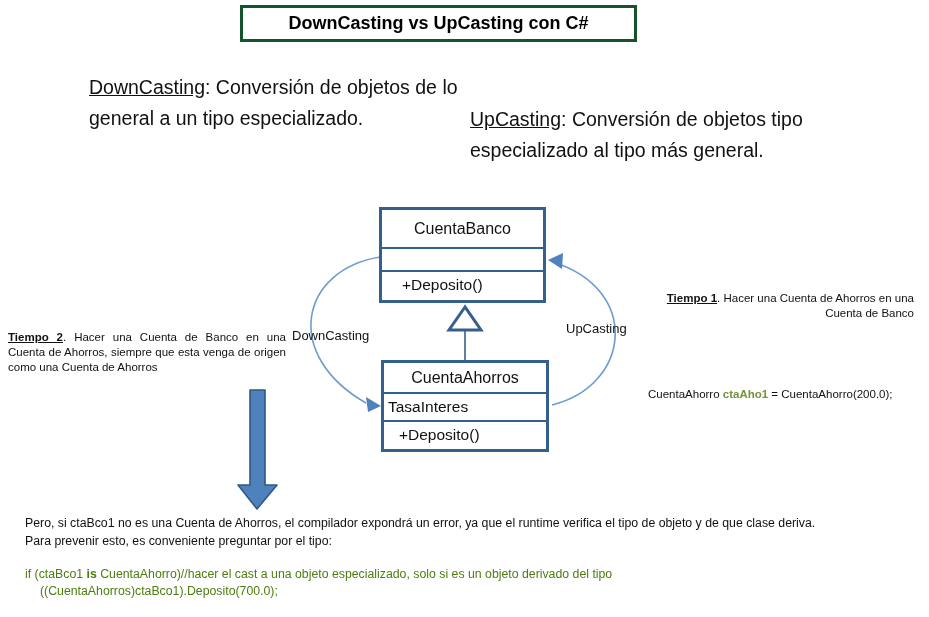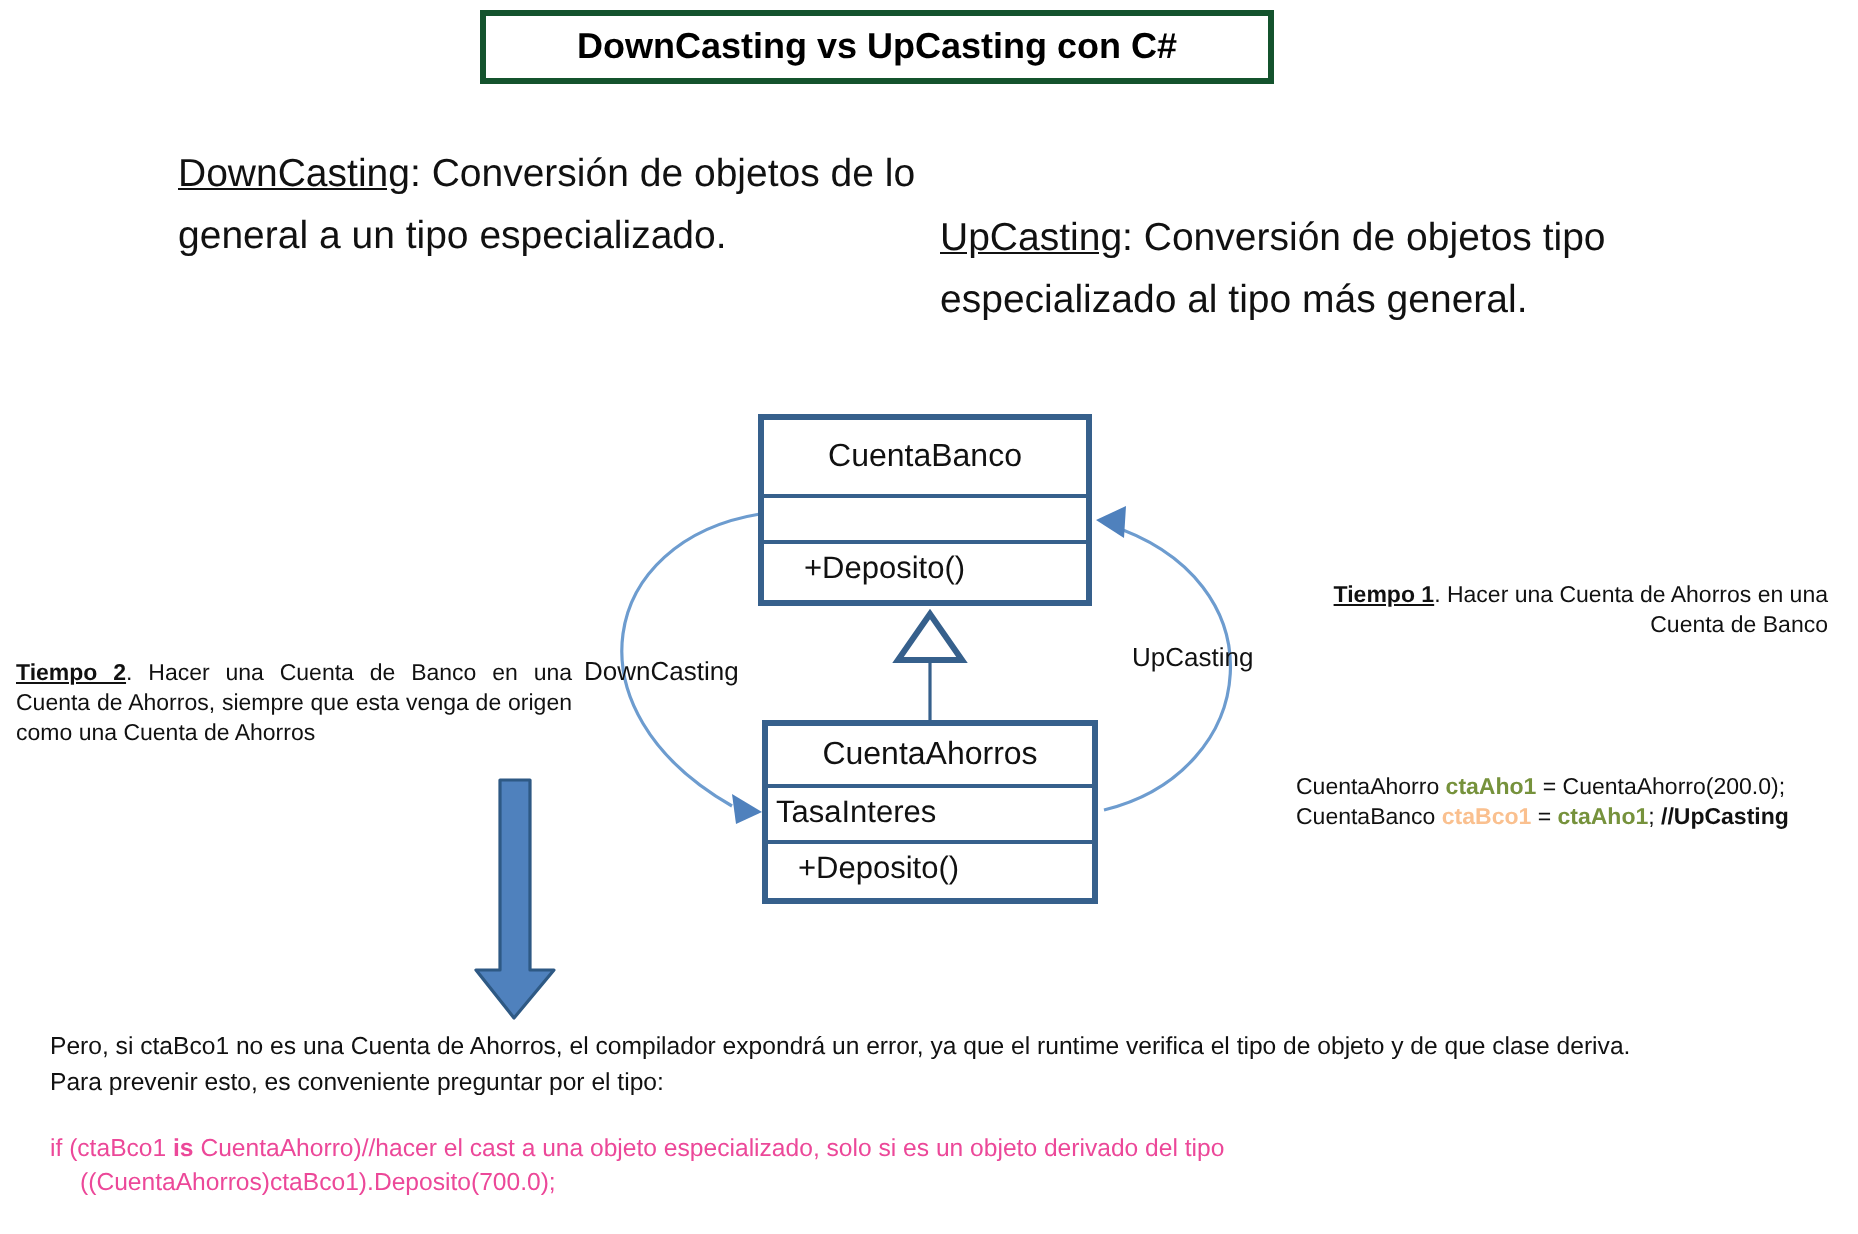--- a/index.html
+++ b/index.html
@@ -42,21 +42,21 @@
   .tiempo1{left:646px;top:291px;width:268px;text-align:right;}
   .heading{font-weight:bold;text-decoration:underline;}
   .code{font-size:11.5px;line-height:14.2px;color:#111;}
   .code-left{left:8px;top:351px;width:290px;}
   .code-right{left:648px;top:341px;width:275px;line-height:14.5px;margin-top:46px;}
   .tok-green{color:#76923C;font-weight:bold;}
   .tok-orange{color:#FAC08F;font-weight:bold;}
   .bold{font-weight:bold;}
   
   .footer-note{left:25px;top:514px;font-size:12.3px;line-height:18px;white-space:nowrap;color:#111;}
-  .footer-code{left:25px;top:566px;font-size:12.3px;line-height:17px;white-space:nowrap;color:#ec4899;}
+  .footer-code{left:25px;top:566px;font-size:12.3px;line-height:17px;white-space:nowrap;color:#4d7c0f;}
   .indent{padding-left:15px;}
   svg{position:absolute;left:0;top:0;pointer-events:none;}
 </style>
 </head>
 <body>
 
 <div class="canvas">
 
   <div class="abs title-box">
     <span>DownCasting vs UpCasting con C#</span>
@@ -105,21 +105,20 @@
     <span class="heading">Tiempo 2</span><span>. Hacer una Cuenta de Banco en una Cuenta de Ahorros, siempre que esta venga de origen como una Cuenta  de Ahorros</span>
   </div>
 
 
   <div class="abs small tiempo1">
     <span class="heading">Tiempo  1</span><span>. Hacer una Cuenta de Ahorros en una Cuenta de Banco</span>
   </div>
 
   <div class="abs code code-right">
     <div><span>CuentaAhorro </span><span class="tok-green">ctaAho1</span><span> = CuentaAhorro(200.0);</span></div>
-    <div><span>CuentaBanco </span><span class="tok-orange">ctaBco1</span><span> = </span><span class="tok-green">ctaAho1</span><span>; </span><span class="bold">//UpCasting</span></div>
   </div>
 
   <div class="abs footer-note">
     <div>Pero, si ctaBco1  no es una Cuenta de Ahorros, el compilador expondrá un error, ya que el runtime verifica el tipo de objeto y de que clase deriva.</div>
     <div>Para prevenir esto, es conveniente preguntar por el tipo:</div>
   </div>
 
   <div class="abs footer-code">
     <div><span>if (ctaBco1 </span><span class="bold">is</span><span> CuentaAhorro)//hacer el cast a una objeto especializado, solo si es un objeto derivado del tipo</span></div>
     <div class="indent">((CuentaAhorros)ctaBco1).Deposito(700.0);</div>

